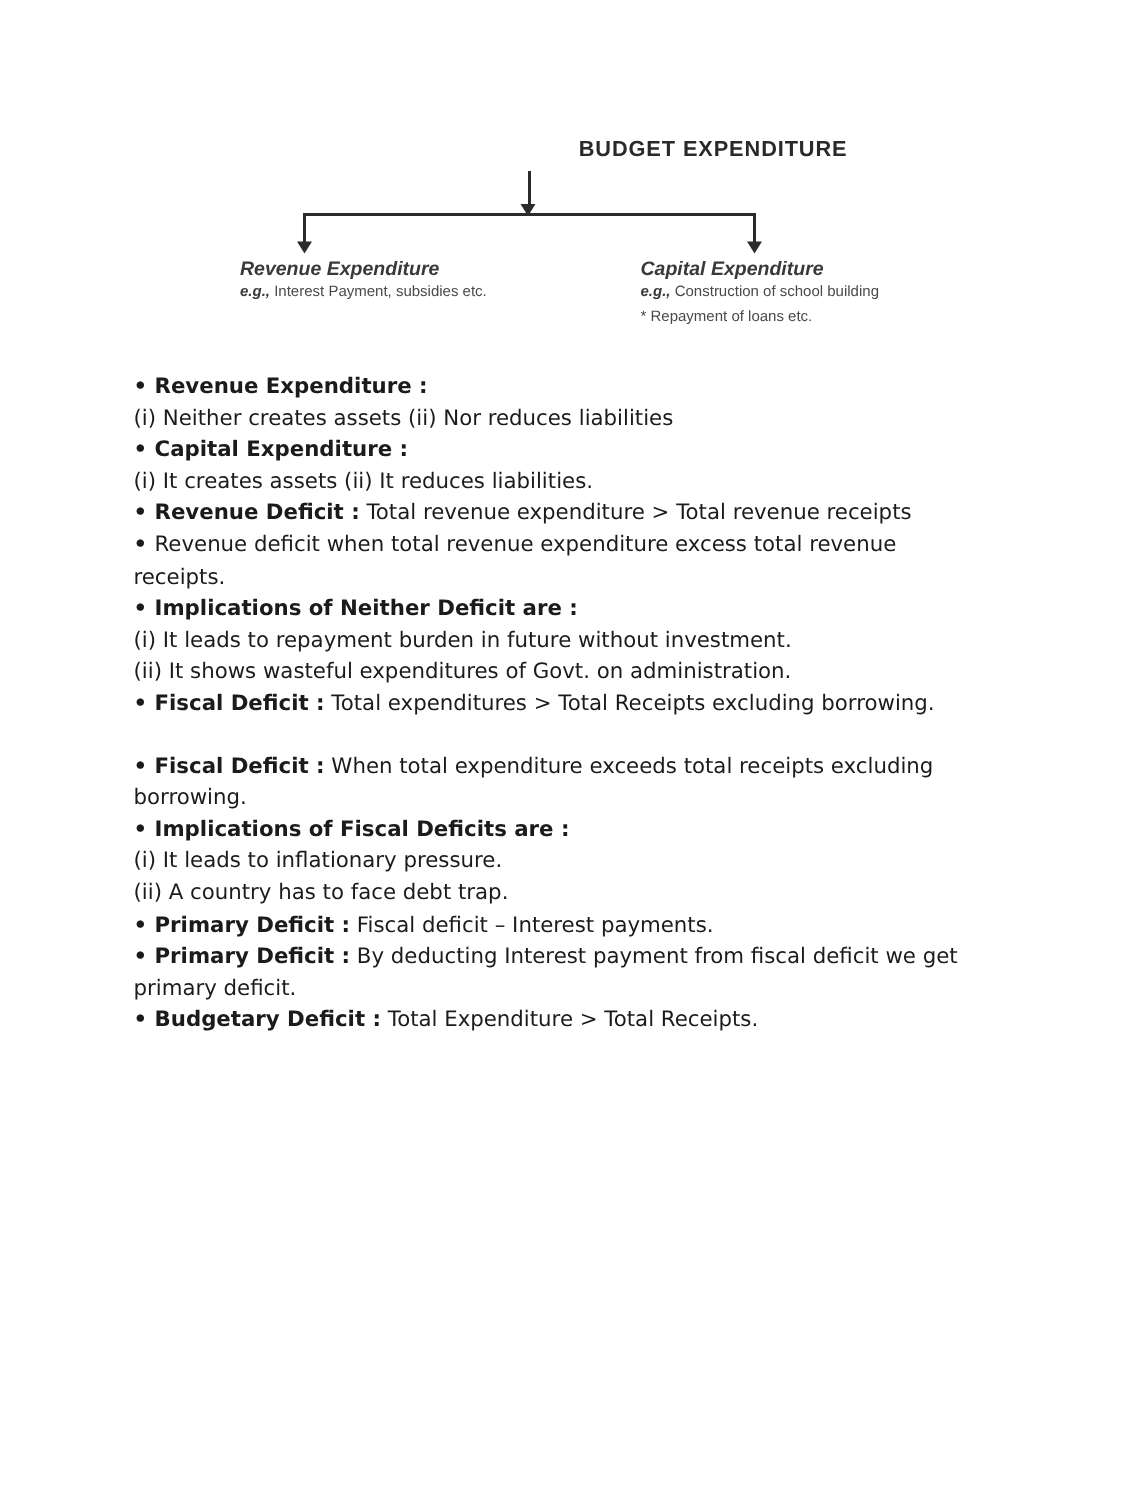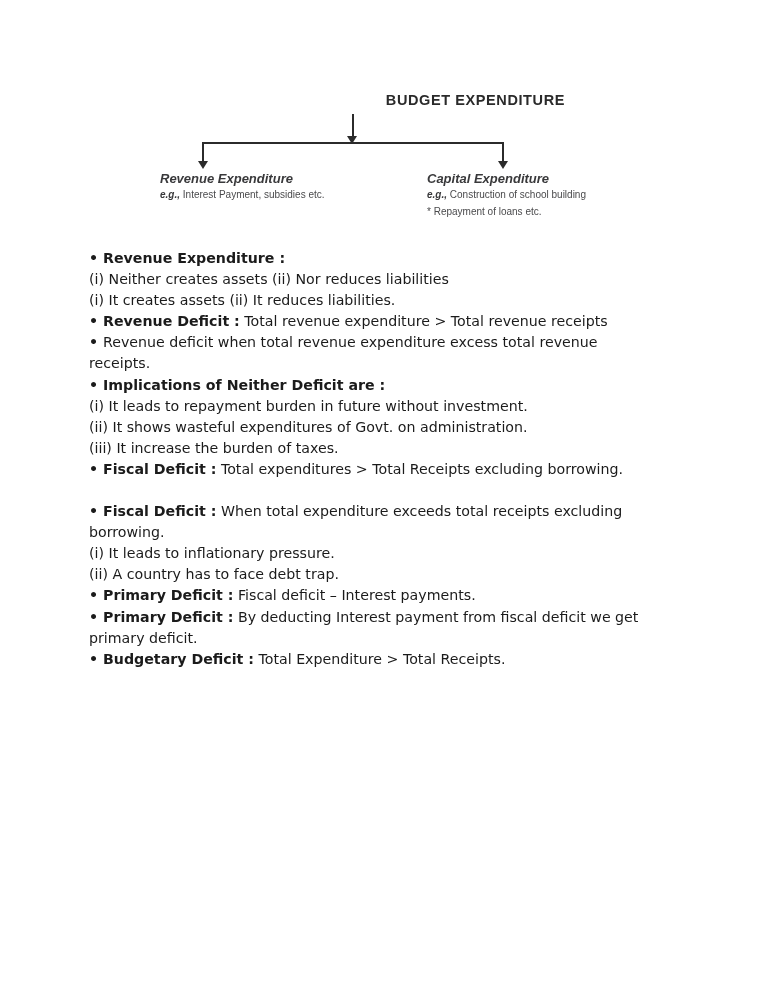--- a/index.html
+++ b/index.html
@@ -184,30 +184,31 @@
     <div class="branch right">
       <div class="branch-title">Capital Expenditure</div>
       <div class="branch-line"><span class="eg">e.g.,</span><span> Construction of school building</span></div>
       <div class="branch-line"><span>* Repayment of loans etc.</span></div>
     </div>
   </div>
 
   <div class="notes" id="notes-container">
       <div class="note-line"><span class="bullet">• </span><b>Revenue Expenditure :</b></div>
       <div class="note-line"><span>(i) Neither creates assets (ii) Nor reduces liabilities</span></div>
+      <div class="note-line"><span class="bullet">• </span><b>Capital Expenditure :</b></div>
       <div class="note-line"><span>(i) It creates assets (ii) It reduces liabilities.</span></div>
       <div class="note-line"><span class="bullet">• </span><b>Revenue Deficit :</b><span> Total revenue expenditure &gt; Total revenue receipts</span></div>
       <div class="note-line"><span class="bullet">• </span><span> Revenue deficit when total revenue expenditure excess total revenue receipts.</span></div>
       <div class="note-line"><span class="bullet">• </span><b>Implications of Neither Deficit are :</b></div>
       <div class="note-line"><span>(i) It leads to repayment burden in future without investment.</span></div>
       <div class="note-line"><span>(ii) It shows wasteful expenditures of Govt. on administration.</span></div>
-      <div class="note-line"><span>(iii) It increase the burden of taxes.</span></div>
       <div class="note-line"><span class="bullet">• </span><b>Fiscal Deficit :</b><span> Total expenditures &gt; Total Receipts excluding borrowing.</span></div>
       <div class="note-line spacer"></div>
       <div class="note-line"><span class="bullet">• </span><b>Fiscal Deficit :</b><span> When total expenditure exceeds total receipts excluding borrowing.</span></div>
+      <div class="note-line"><span class="bullet">• </span><b>Implications of Fiscal Deficits are :</b></div>
       <div class="note-line"><span>(i) It leads to inflationary pressure.</span></div>
       <div class="note-line"><span>(ii) A country has to face debt trap.</span></div>
       <div class="note-line"><span class="bullet">• </span><b>Primary Deficit :</b><span> Fiscal deficit – Interest payments.</span></div>
       <div class="note-line"><span class="bullet">• </span><b>Primary Deficit :</b><span> By deducting Interest payment from fiscal deficit we get primary deficit.</span></div>
       <div class="note-line"><span class="bullet">• </span><b>Budgetary Deficit :</b><span> Total Expenditure &gt; Total Receipts.</span></div>
     </div>
 
 </div>
 
 </body></html>

